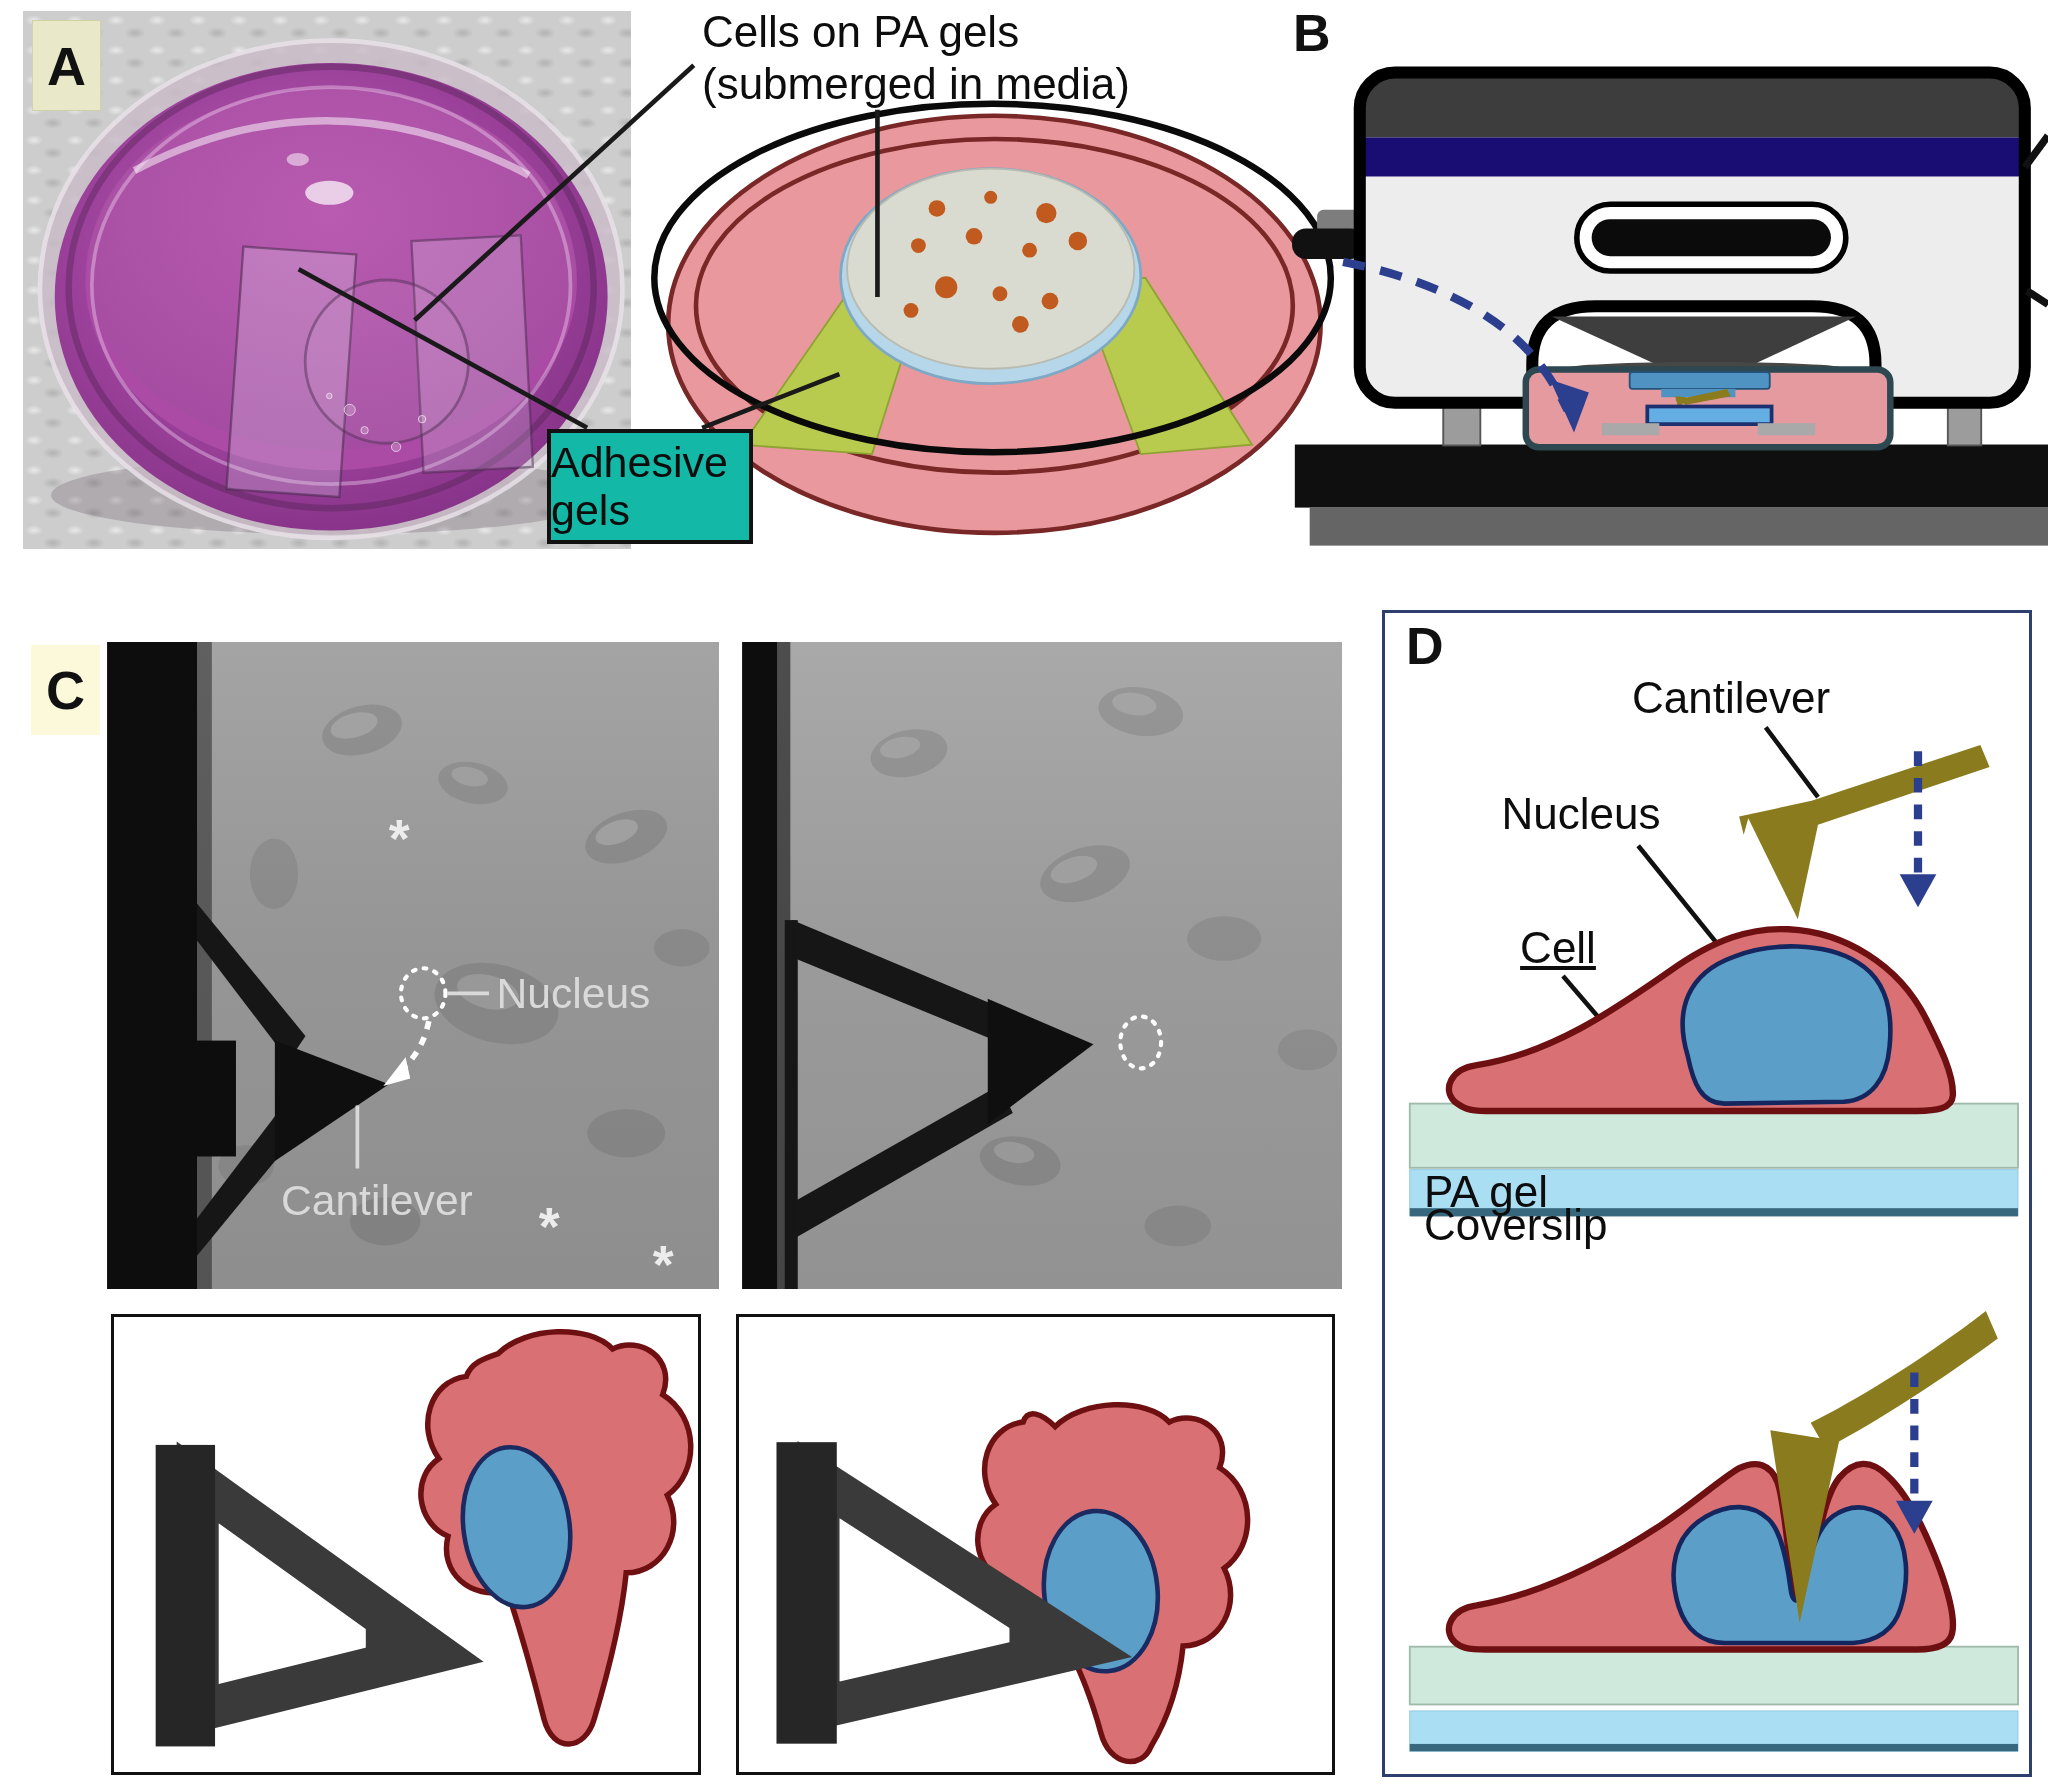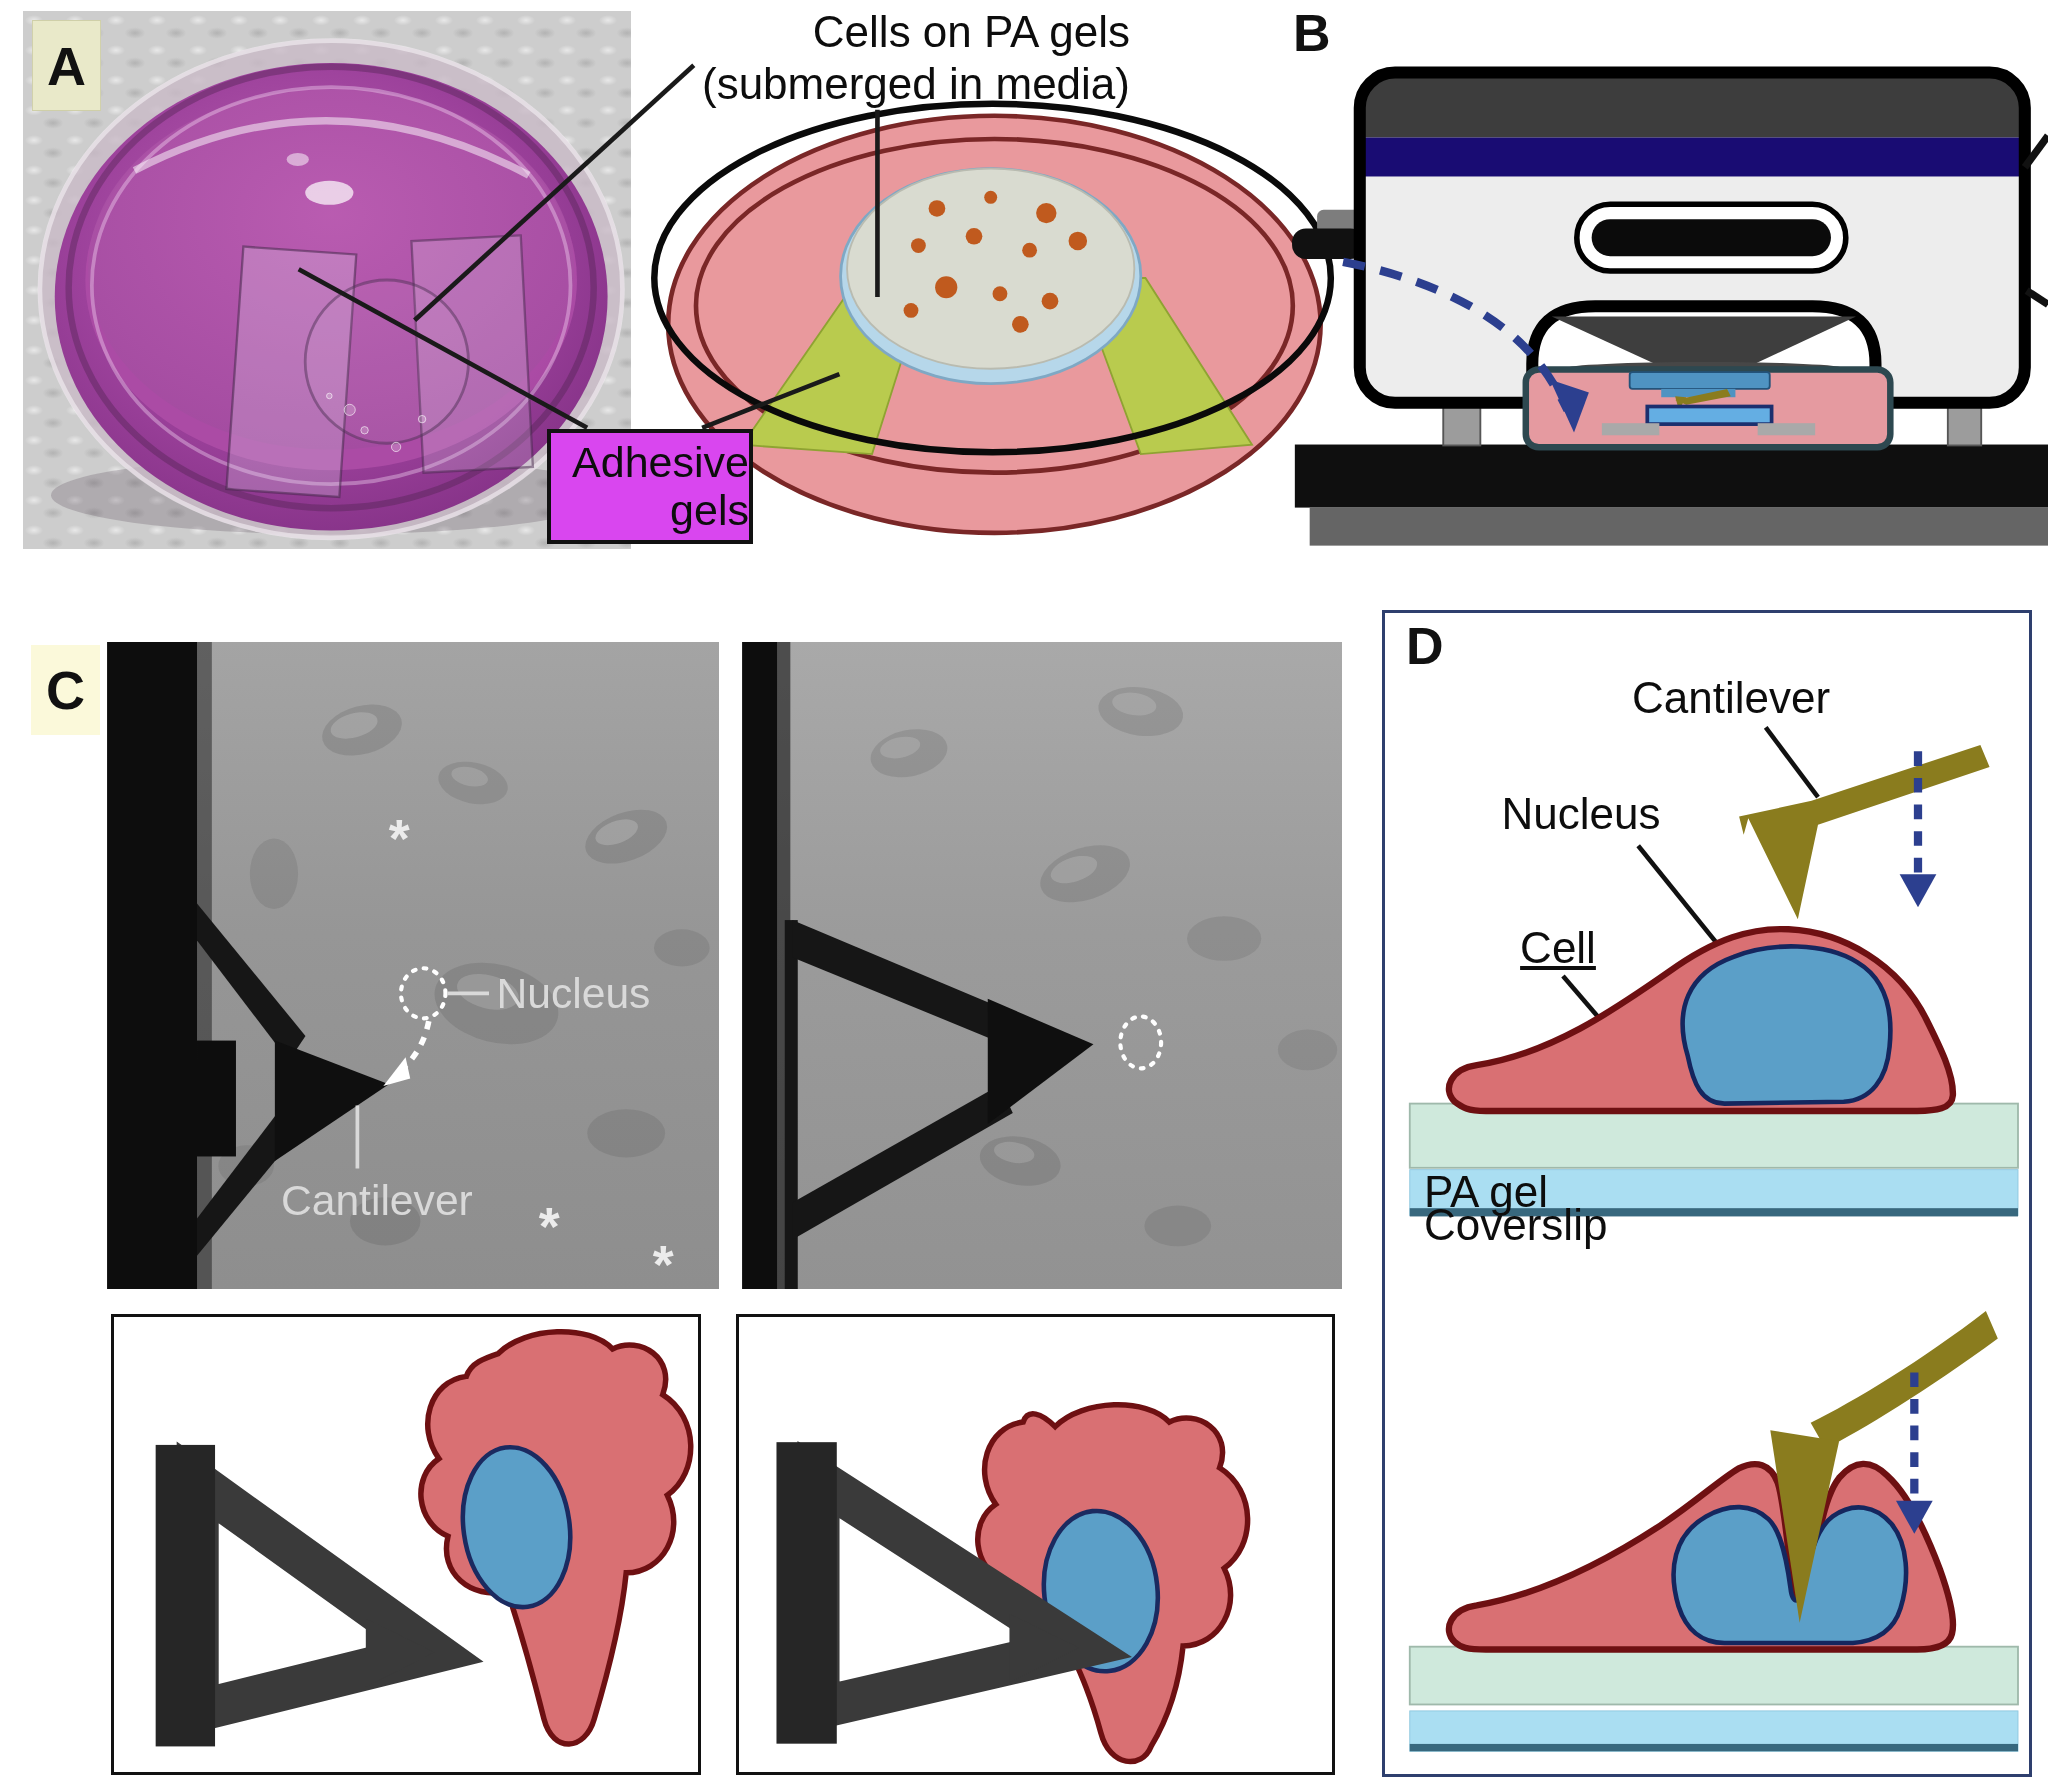--- a/index.html
+++ b/index.html
@@ -16,23 +16,23 @@
     background-size:41px 30px;}
   #photo-a svg{position:absolute;left:0;top:0;}
   .tag{display:flex;align-items:center;justify-content:center;
        font-weight:bold;font-size:54px;color:#111;}
   #tag-a{left:32px;top:20.4px;width:69px;height:91px;background:#e9e9c9;box-shadow:0 0 0 0.9px #cfcfa8 inset;}
   #tag-c{left:31px;top:645px;width:69px;height:90px;background:#fbf9da;}
   .fig-letter{font-weight:bold;font-size:52px;color:#111;line-height:1;}
   #b-label{left:1293px;top:7.4px;}
   #d-label{left:1406px;top:620px;}
   
-  #cells-callout{left:702px;top:5.6px;font-size:44px;font-weight:500;line-height:1.18;color:#0d0d0d;text-align:right;}
-  #tape-box{left:547px;top:429px;width:198px;height:107px;background:#d946ef;border:4.6px solid #111;
-            display:flex;flex-direction:column;align-items:flex-end;justify-content:center;
+  #cells-callout{left:702px;top:5.6px;font-size:44px;font-weight:500;line-height:1.18;color:#0d0d0d;}
+  #tape-box{left:547px;top:429px;width:198px;height:107px;background:#14b8a6;border:4.6px solid #111;
+            display:flex;flex-direction:column;align-items:flex-start;justify-content:center;
             font-size:43px;line-height:1.1;color:#0d0d0d;z-index:6;}
   
   #micro-left{left:107px;top:642px;width:612px;height:647px;
               background:linear-gradient(180deg,#a4a4a4,#969696 45%,#8e8e8e);}
   #micro-right{left:742px;top:642px;width:600px;height:647px;
               background:linear-gradient(180deg,#a9a9a9,#9b9b9b 45%,#929292);}
   
   .cartoon{background:#fff;border:3.7px solid #111;}
   #cartoon-left{left:111px;top:1314px;width:584px;height:455px;}
   #cartoon-right{left:736px;top:1314px;width:593px;height:455px;}

